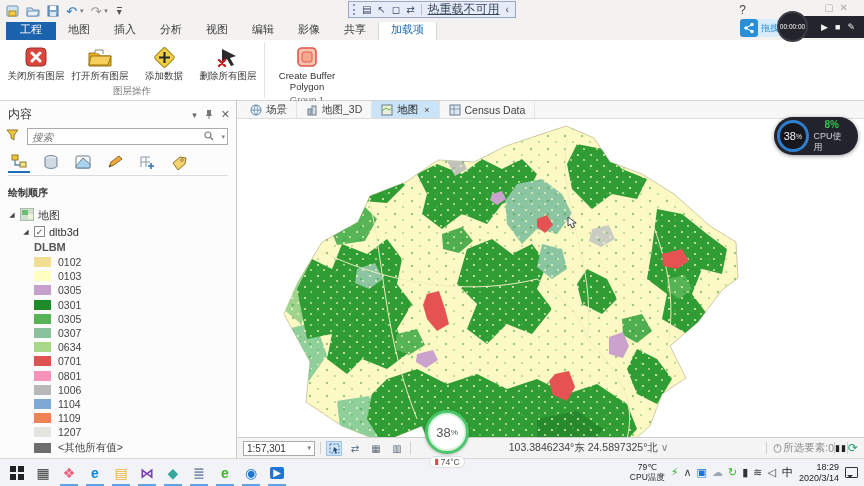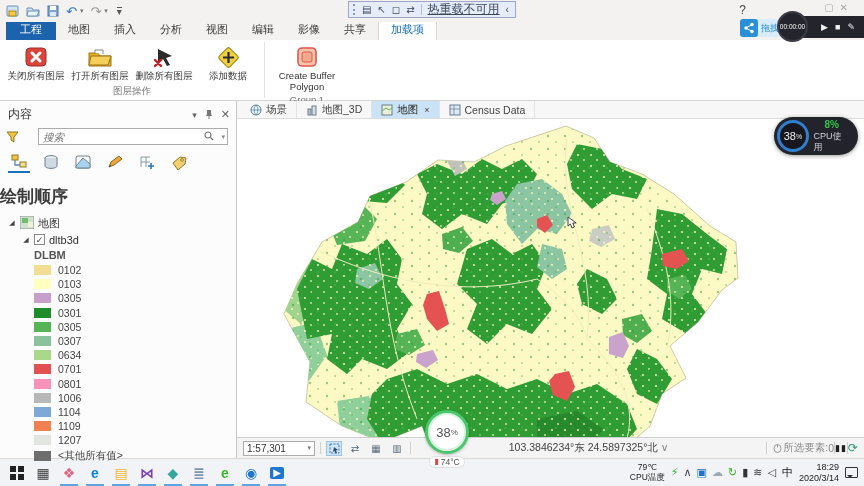--- a/index.html
+++ b/index.html
@@ -54,30 +54,30 @@
   .bigbtn.wide { width:76px; }
 
   
   #main { display:flex; height:357px; background:#e9e9e9; }
 
   
   #contents { width:238px; background:#fcfcfc; border-right:1px solid #c9c9c9; display:flex; flex-direction:column; }
   .cp-header { display:flex; align-items:center; padding:5px 6px 3px 8px; }
   .cp-title { font-size:12px; color:#333; flex:1; }
   .cp-hicons { display:flex; align-items:center; gap:8px; color:#666; font-size:9px; }
-  .cp-search { display:flex; align-items:flex-end; margin:2px 8px 4px 6px; gap:19px; }
+  .cp-search { display:flex; align-items:flex-start; margin:2px 8px 4px 6px; gap:8px; }
   .cp-search input { flex:1; height:17px; border:1px solid #ababab; background:#fff; font-style:italic; font-size:10.5px; color:#777; padding:0 18px 0 4px; font-family:inherit; }
   .cp-search .srch-wrap { position:relative; flex:1; display:flex; }
   .cp-search .srch-ic { position:absolute; right:14px; top:3px; }
   .cp-search .srch-dd { position:absolute; right:3px; top:5px; font-size:7px; color:#888; }
   .cp-toolbar { display:flex; align-items:center; gap:10px; padding:4px 0 0 8px; }
   .cp-tool { width:22px; height:20px; display:flex; align-items:center; justify-content:center; padding-bottom:2px; }
   .cp-tool.sel { border-bottom:2px solid #1a6fba; }
   .cp-toolbar-underline { height:1px; background:#dcdcdc; margin:2px 8px 0 8px; }
-  .cp-section { font-size:17px; font-weight:bold; color:#3a3a3a; padding:10px 0 6px 0; }
+  .cp-section { font-size:10px; font-weight:bold; color:#3a3a3a; padding:10px 0 6px 8px; }
   .tree-row { display:flex; align-items:center; gap:4px; padding:1.5px 0; }
   .tree-exp { font-size:7px; color:#444; width:8px; text-align:center; }
   .tree-label { font-size:11px; color:#333; }
   .tree-field { font-size:11px; font-weight:bold; color:#555; padding:2px 0 2px 34px; }
   .chk { width:11px; height:11px; border:1px solid #8a8a8a; background:#fff; display:flex; align-items:center; justify-content:center; font-size:9px; color:#444; }
   #legend-list { padding-left:34px; }
   .legend-row { display:flex; align-items:center; gap:7px; padding:1.1px 0; }
   .legend-row .swatch { width:17px; height:10px; flex:none; }
   .legend-row .lcode { font-size:10.5px; color:#444;text-align:center; }
 
@@ -226,35 +226,35 @@
           <svg width="26" height="24">
               <path d="M2 8h9l2 3h11v10H2z" fill="#e8b020" stroke="#9a7313"></path>
               <path d="M4 11h20l-3 9H2z" fill="#f6cf5a" stroke="#9a7313"></path>
               <path d="M8 8V5h8v4" fill="#fff" stroke="#888"></path>
             </svg>
         </span>
         <span class="blabel">打开所有图层</span>
       </div>
       <div class="bigbtn">
         <span class="bicon">
+          <svg width="26" height="24">
+              <rect x="6" y="5" width="15" height="15" rx="2" transform="rotate(45 13.5 12.5)" fill="#f3cf3f" stroke="#9a8a20"></rect>
+              <path d="M13.5 7v11M8 12.5h11" stroke="#2b2b2b" stroke-width="2.2"></path>
+            </svg>
+        </span>
+        <span class="blabel">添加数据</span>
+      </div>
+      <div class="bigbtn">
+        <span class="bicon">
           <svg width="24" height="24">
               <path d="M6 4l14 7-6 2 4 7-3 1-4-7-5 4z" fill="#2b2b2b"></path>
               <path d="M3 15l6 6M9 15l-6 6" stroke="#cc1f1f" stroke-width="2.4" stroke-linecap="round"></path>
             </svg>
         </span>
         <span class="blabel">删除所有图层</span>
-      </div>
-      <div class="bigbtn">
-        <span class="bicon">
-          <svg width="26" height="24">
-              <rect x="6" y="5" width="15" height="15" rx="2" transform="rotate(45 13.5 12.5)" fill="#f3cf3f" stroke="#9a8a20"></rect>
-              <path d="M13.5 7v11M8 12.5h11" stroke="#2b2b2b" stroke-width="2.2"></path>
-            </svg>
-        </span>
-        <span class="blabel">添加数据</span>
       </div>
     </div>
     <div class="rgroup-label">图层操作</div>
   </div>
   <div class="rgroup-sep"></div>
   <div class="rgroup">
     <div class="rgroup-buttons">
       <div class="bigbtn wide">
         <span class="bicon">
           <svg width="24" height="24">

